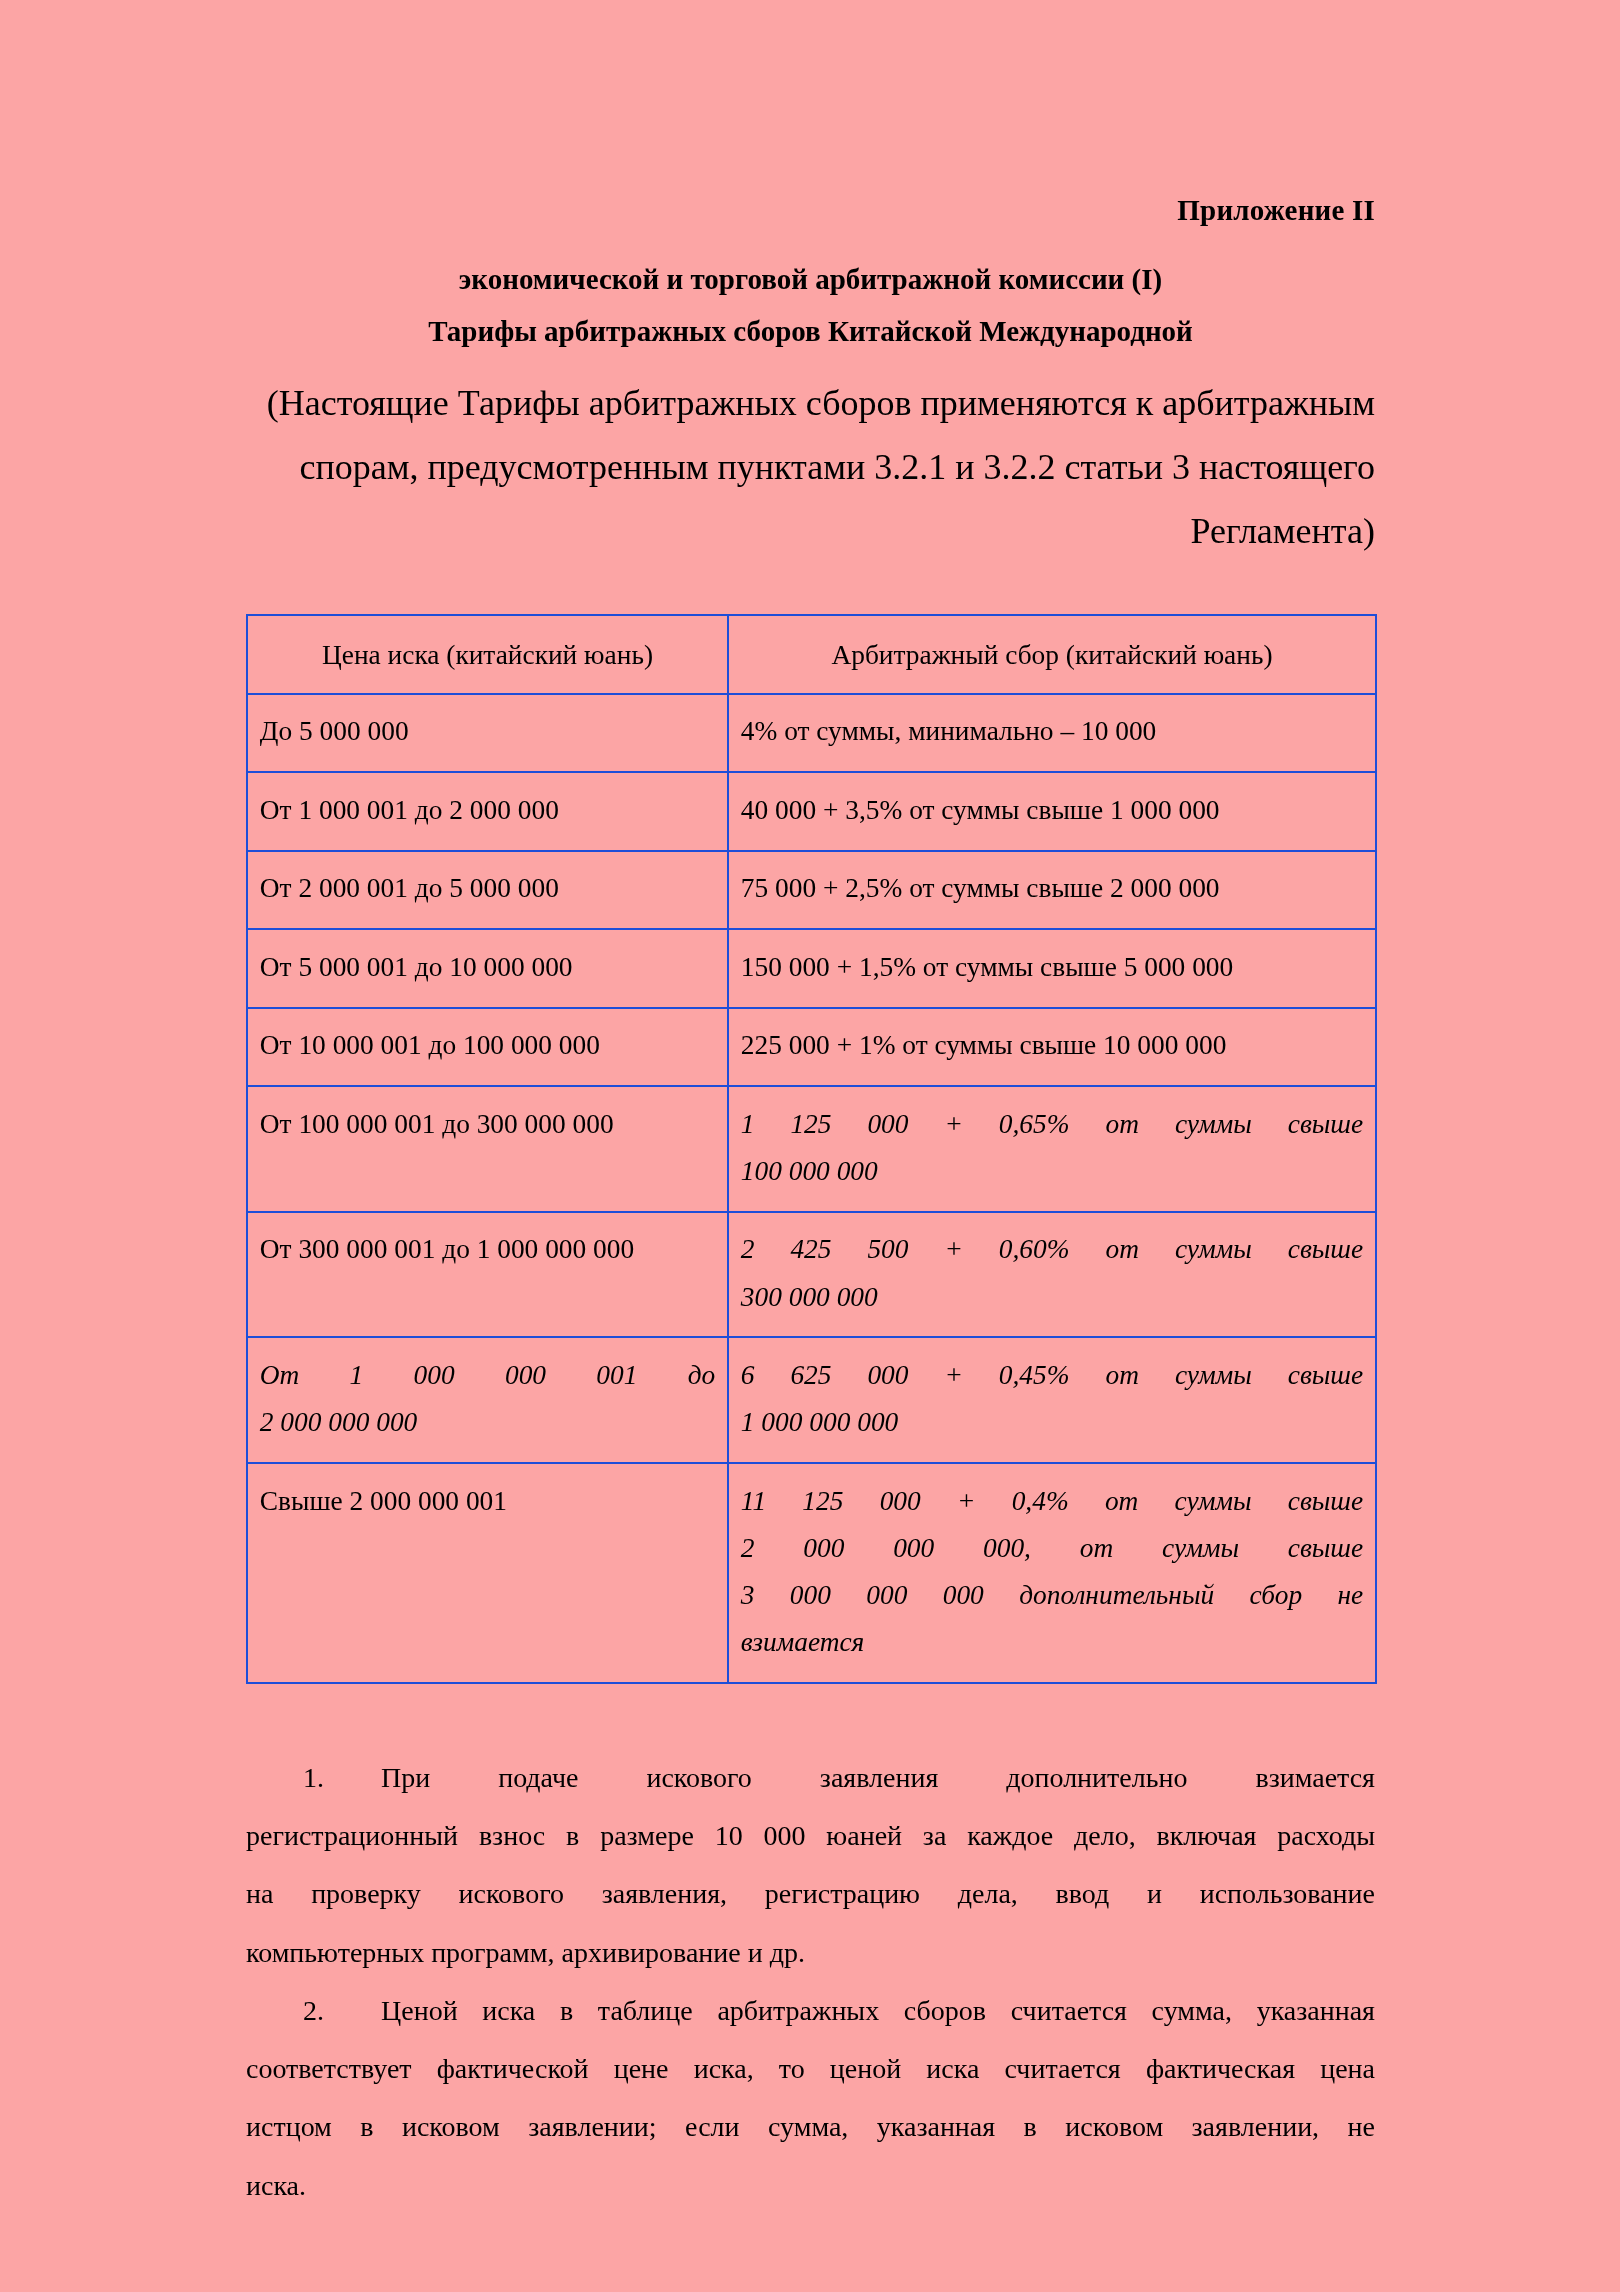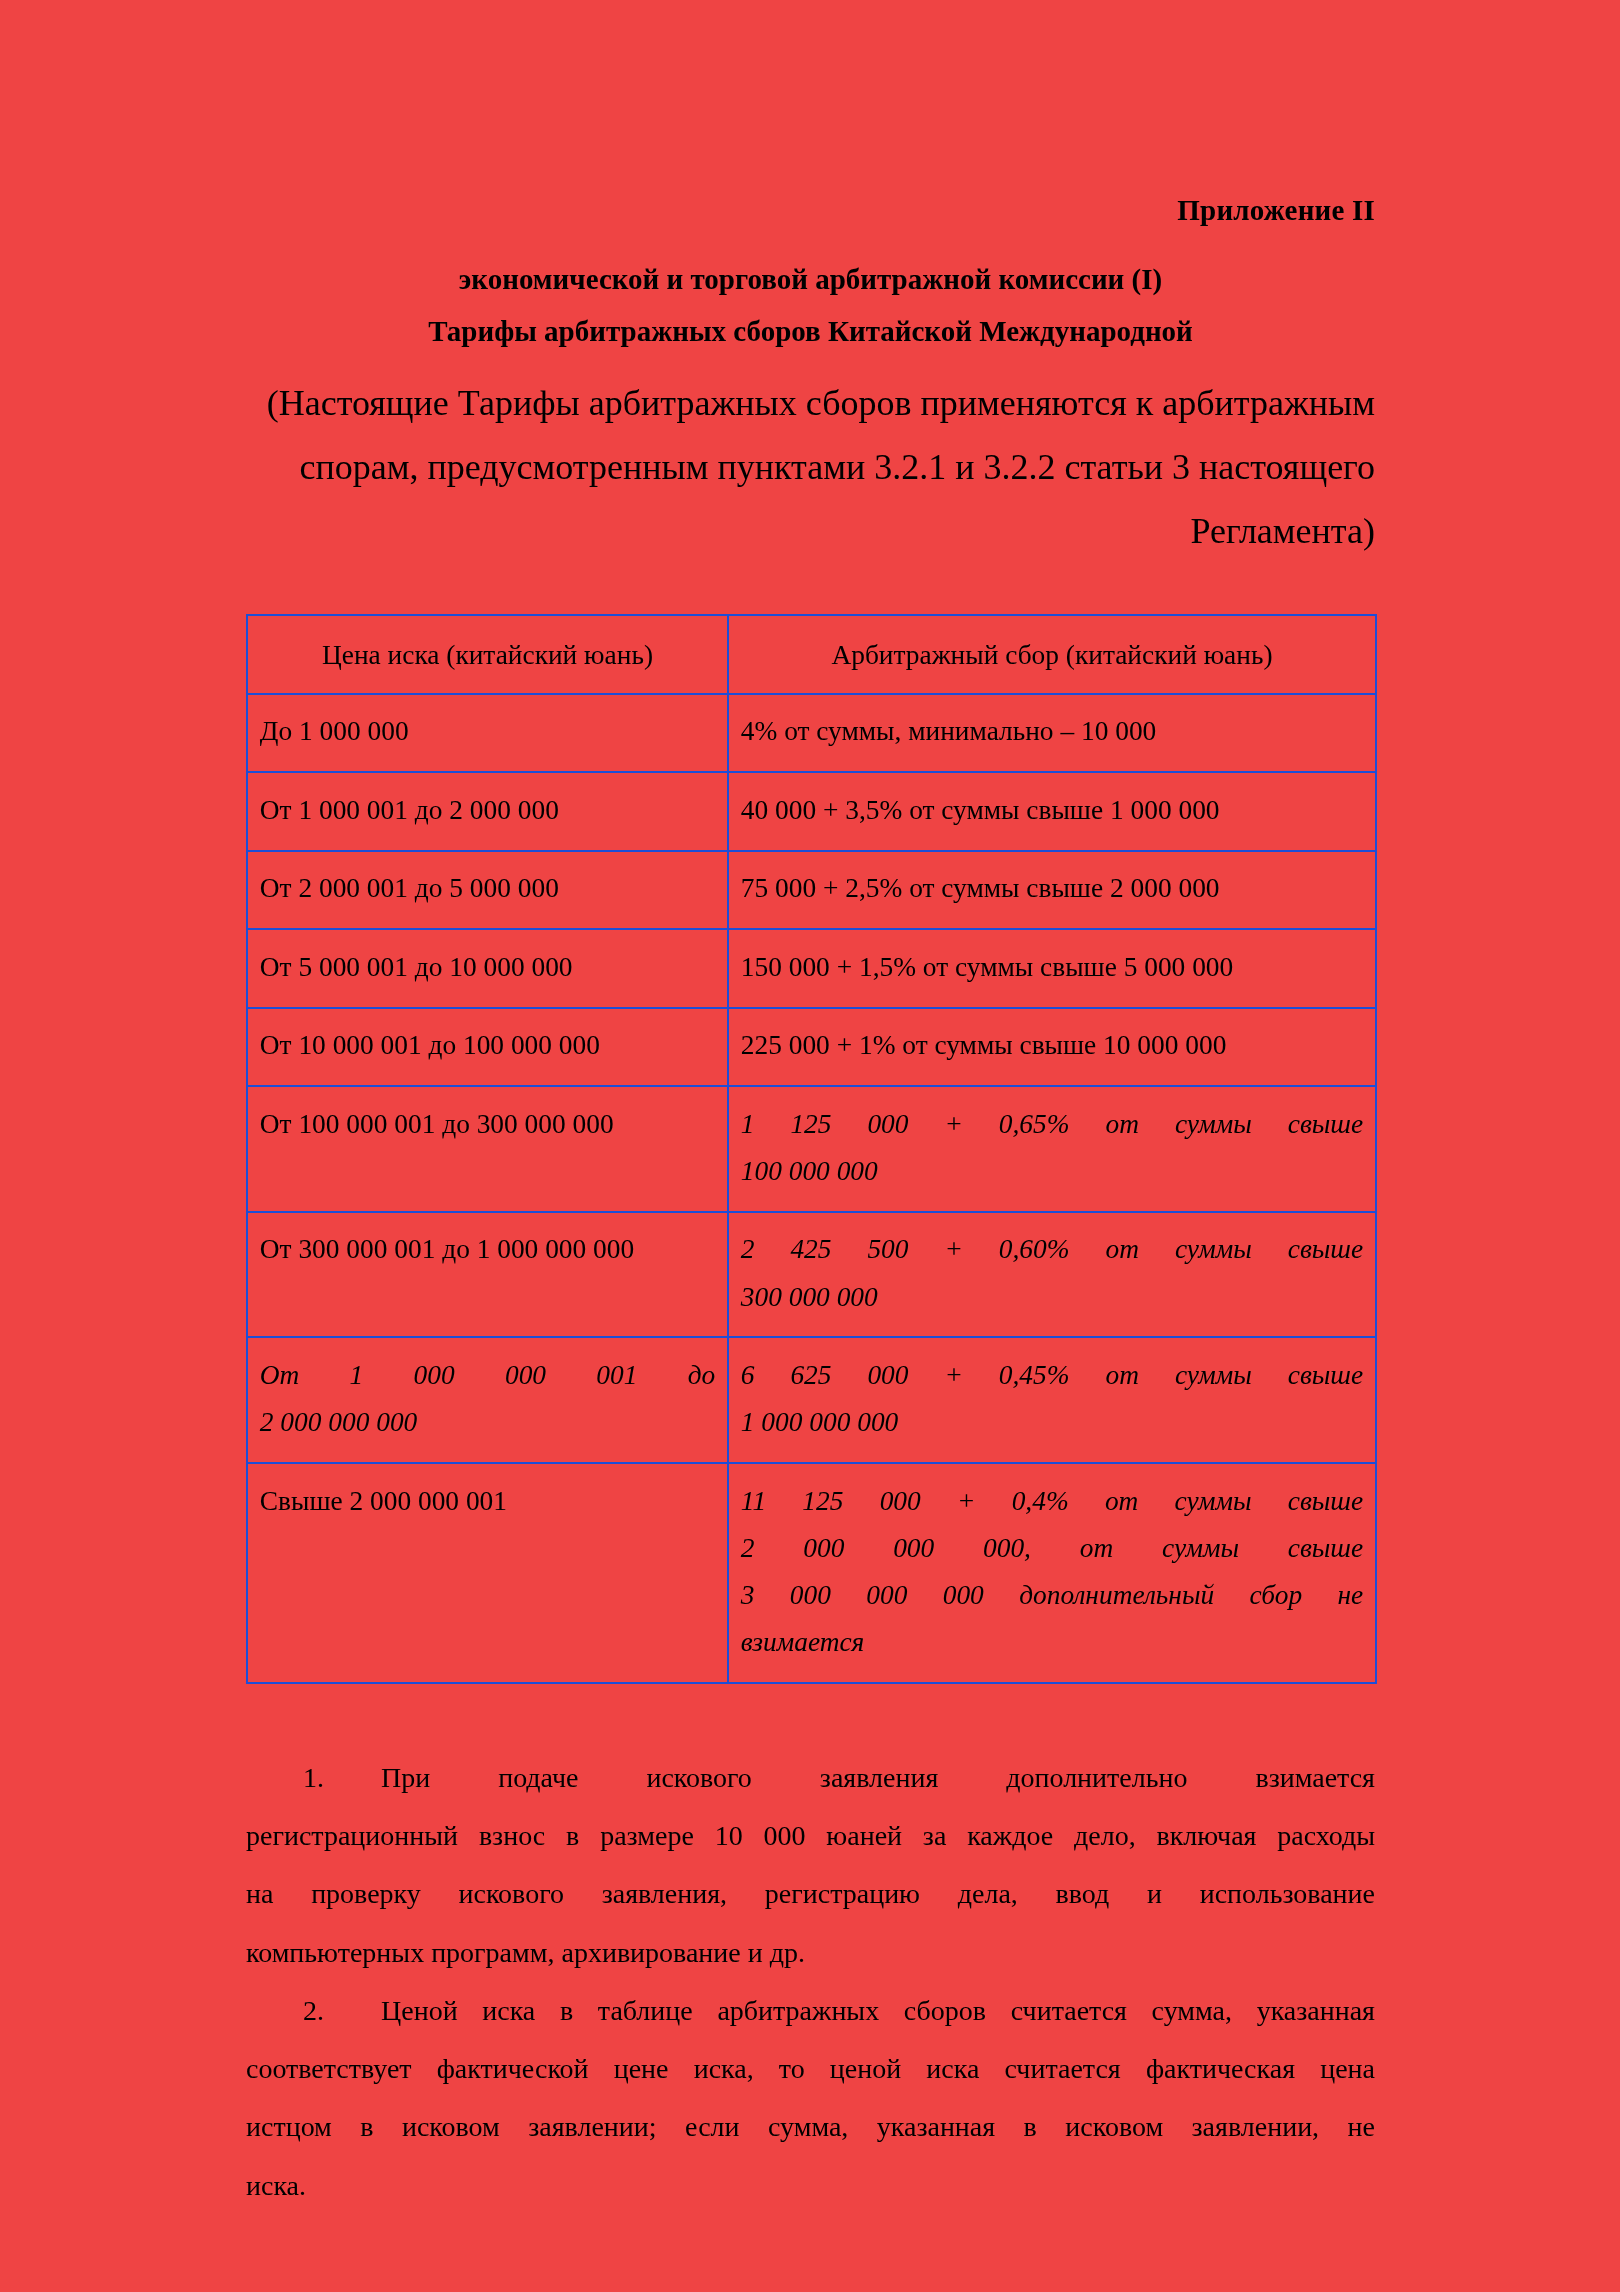--- a/index.html
+++ b/index.html
@@ -9,21 +9,21 @@
   }
   body {
     font-family: "Liberation Serif", "DejaVu Serif", serif;
     color: #000000;
   }
   .page {
     position: relative;
     width: 1620px;
     height: 2293px;
     margin: 0 auto;
-    background: #ef4444;
+    background: #fca5a5;
     box-sizing: border-box;
     padding: 0;
     overflow: hidden;
   }
   .content {
     position: absolute;
     left: 246px;
     top: 0;
     width: 1129px;
   }
@@ -136,21 +136,21 @@
         <col class="c2">
       </colgroup>
       <tbody>
         <tr class="header-row">
           <td>Цена иска (китайский юань)</td>
           <td>Арбитражный сбор (китайский юань)</td>
         </tr>
       </tbody>
       <tbody id="fee-rows">
           <tr>
-            <td><span class="jline last">До 1 000 000</span></td>
+            <td><span class="jline last">До 5 000 000</span></td>
             <td><span class="jline last">4% от суммы, минимально – 10 000</span></td>
           </tr>
           <tr>
             <td><span class="jline last">От 1 000 001 до 2 000 000</span></td>
             <td><span class="jline last">40 000 + 3,5% от суммы свыше 1 000 000</span></td>
           </tr>
           <tr>
             <td><span class="jline last">От 2 000 001 до 5 000 000</span></td>
             <td><span class="jline last">75 000 + 2,5% от суммы свыше 2 000 000</span></td>
           </tr>

